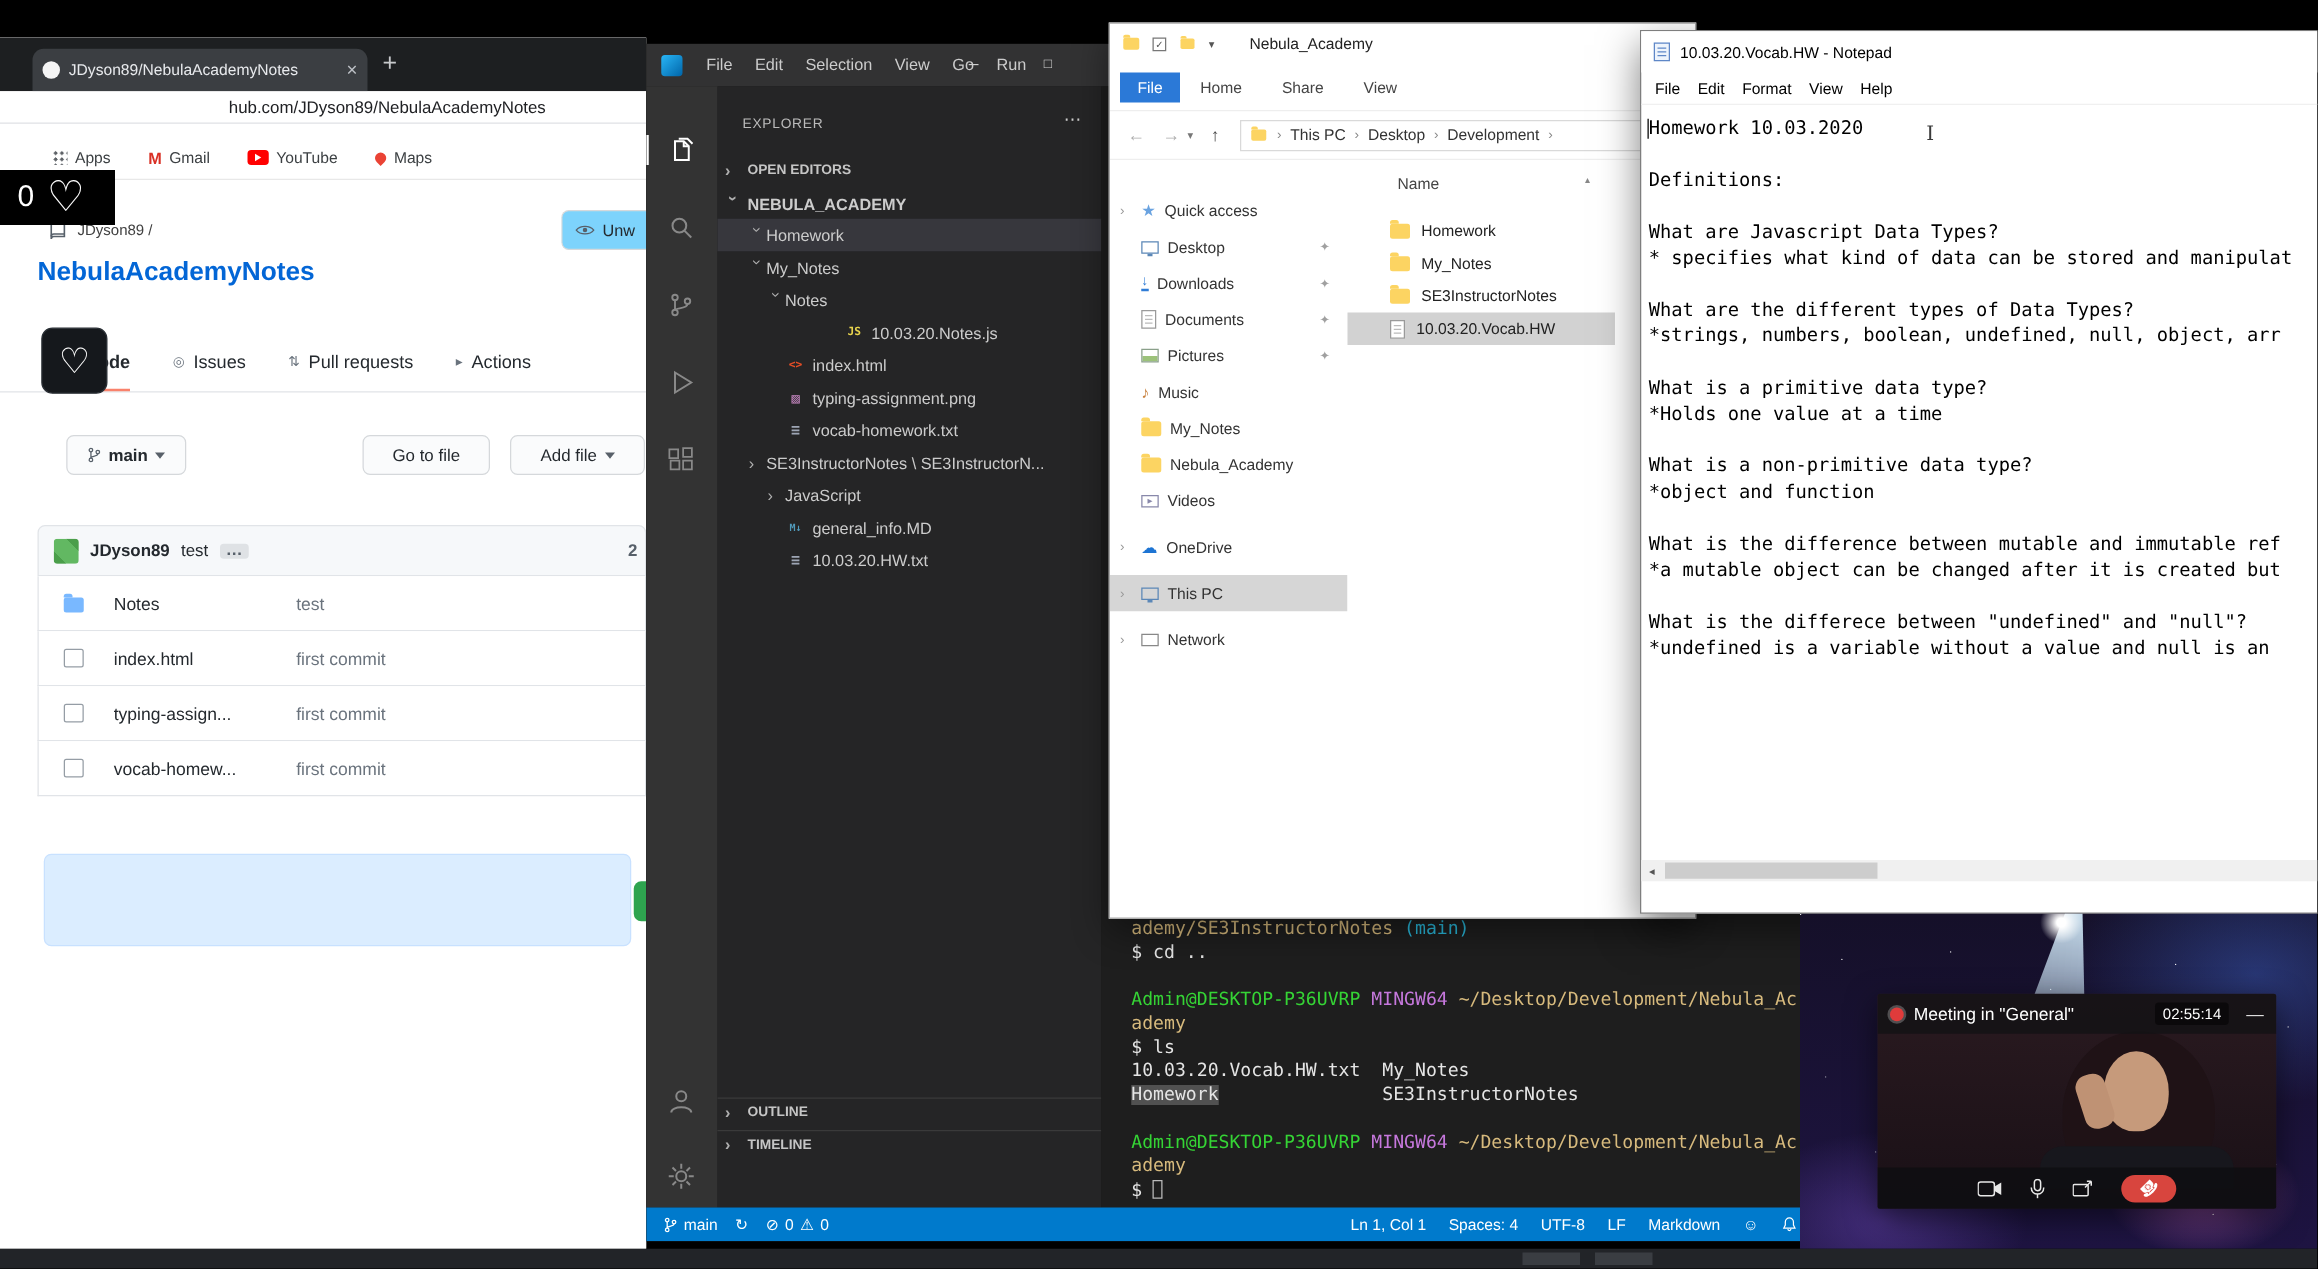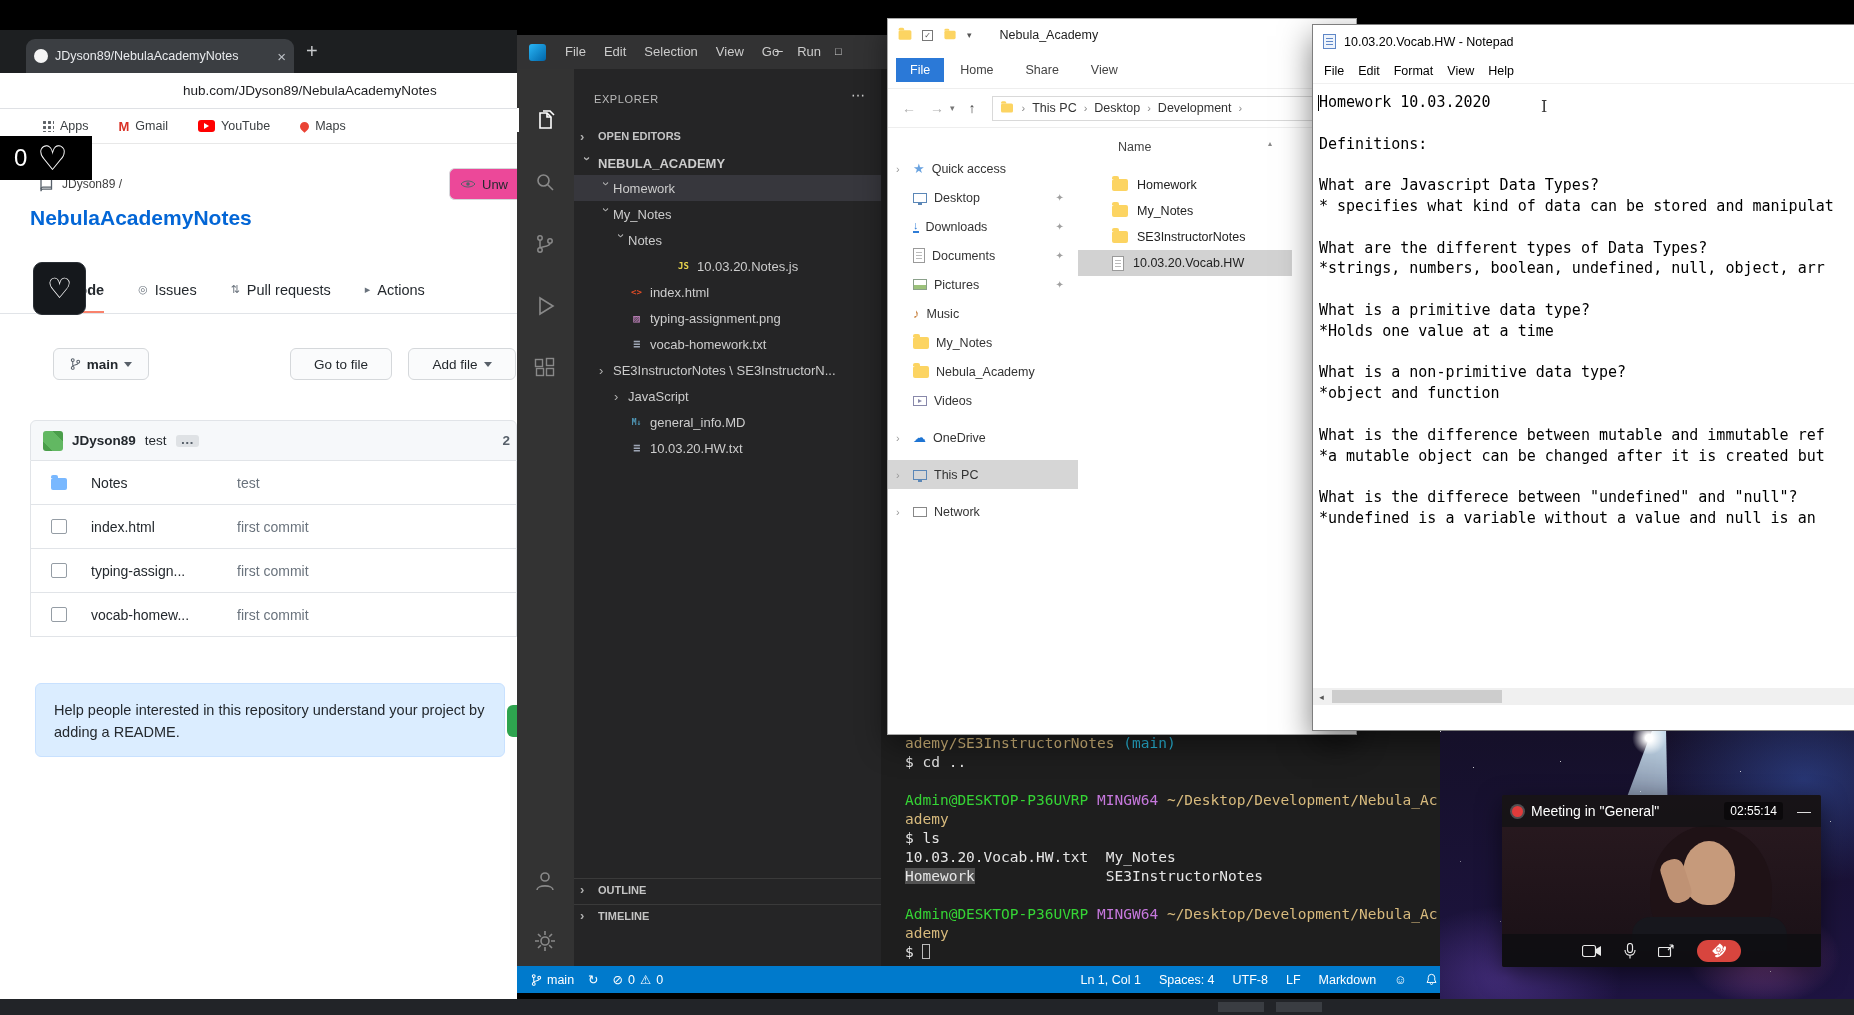--- a/index.html
+++ b/index.html
@@ -10,36 +10,36 @@
   svg{display:block;}
 
   
   .browser{left:0;top:30px;width:517px;height:969px;background:#fff;z-index:10;overflow:hidden;}
   .tabstrip{position:absolute;left:0;top:0;width:100%;height:43px;background:#1d1f21;}
   .tab{position:absolute;left:26px;top:9px;width:268px;height:34px;background:#3b3e42;border-radius:9px 9px 0 0;display:flex;align-items:center;padding:0 8px;color:#e8eaed;font-size:12.5px;}
   .favicon{width:14px;height:14px;border-radius:50%;background:#f5f5f5;margin-right:7px;flex:none;}
   .tab-title{white-space:nowrap;overflow:hidden;flex:1;}
   .tab-close{color:#bdc1c6;margin-left:6px;font-size:15px;flex:none;}
   .newtab{position:absolute;left:306px;top:10px;color:#c7c9cc;font-size:20px;font-weight:300;}
-  .urlrow{position:absolute;left:0;top:43px;width:100%;height:36px;background:#fff;border-bottom:1px solid #dfe1e5;display:flex;align-items:center;}
+  .urlrow{position:absolute;left:0;top:43px;width:100%;height:26px;background:#fff;border-bottom:1px solid #dfe1e5;display:flex;align-items:center;}
   .url{margin-left:183px;font-size:13.5px;color:#202124;}
   .bmrow{position:absolute;left:0;top:79px;width:100%;height:35px;background:#fff;border-bottom:1px solid #e8e8e8;display:flex;align-items:center;padding-left:42px;gap:30px;}
   .bm{display:flex;align-items:center;gap:6px;font-size:12.5px;color:#3c4043;}
   .bm-grid{width:12px;height:12px;background:
     radial-gradient(circle 1.5px,#5f6368 1.4px,transparent 1.6px) 0 0/5px 5px;}
   .bm-gmail{color:#d93025;font-weight:bold;font-size:13px;}
   .bm-yt{width:17px;height:12px;background:#f00;border-radius:3px;position:relative;}
   .bm-yt i{position:absolute;left:6px;top:3px;width:0;height:0;border:3px solid transparent;border-left:5px solid #fff;}
   .bm-maps{width:9px;height:9px;background:#ea4335;border-radius:50% 50% 50% 0;transform:rotate(-45deg);}
   
   .gh{position:absolute;left:0;top:114px;right:0;bottom:0;background:#fff;color:#24292e;}
   .gh-l1{position:absolute;left:38px;top:32px;display:flex;align-items:center;gap:8px;}
   .gh-owner{font-size:12px;color:#404040;text-decoration:none;}
   .gh-l2{position:absolute;left:30px;top:62px;font-size:21px;font-weight:700;color:#0366d6;text-decoration:none;}
-  .gh-watch{position:absolute;left:449px;top:24px;height:32px;width:80px;background:#ec4899;border:1px solid #d5d8db;border-right:none;border-radius:6px 0 0 6px;display:flex;align-items:center;gap:6px;padding:0 10px;font-size:13px;color:#24292e;}
+  .gh-watch{position:absolute;left:449px;top:24px;height:32px;width:80px;background:#7dd3fc;border:1px solid #d5d8db;border-right:none;border-radius:6px 0 0 6px;display:flex;align-items:center;gap:6px;padding:0 10px;font-size:13px;color:#24292e;}
   .gh-tabs{position:absolute;left:0;top:124px;right:0;height:46px;border-bottom:1px solid #e1e4e8;display:flex;align-items:stretch;padding-left:48px;gap:34px;}
   .gh-tab{display:flex;align-items:center;color:#24292e;font-size:14.5px;border-bottom:2px solid transparent;}
   .gh-tab.act{font-weight:600;border-bottom-color:var(--github-accent,#f9826c);}
   .gh-ti{font-size:11px;color:#6a737d;margin-right:7px;font-style:normal;}
   .gh-controls{position:absolute;left:0;top:204px;right:0;height:34px;}
   .gh-btn{position:absolute;height:32px;background:#fafbfc;border:1px solid #d5d8db;border-radius:6px;display:flex;align-items:center;justify-content:center;font-size:13.5px;color:#24292e;gap:6px;}
   .gh-branchbtn{left:53px;width:96px;font-weight:600;}
   .gh-goto{left:290px;width:102px;}
   .gh-addfile{left:408px;width:108px;}
   .car{width:0;height:0;border:4px solid transparent;border-top:5px solid #586069;margin-top:5px;}
@@ -304,21 +304,20 @@
             <span class="gh-fname">typing-assign...</span>
             <span class="gh-fmsg">first commit</span>
           </div>
           <div class="gh-row">
             <span class="ficon gh-docic"></span>
             <span class="gh-fname">vocab-homew...</span>
             <span class="gh-fmsg">first commit</span>
           </div>
         </div>
       <div class="gh-banner">
-        <span>Help people interested in this repository understand your project by adding a README.</span>
         <span class="gh-greenbtn"></span>
       </div>
     </div>
   </section>
 
   <section class="win vscode">
     <div class="vs-title">
       <span class="vs-logo"></span>
       <nav class="vs-menus" id="vsMenus">
           <span class="vs-menu">File</span>

